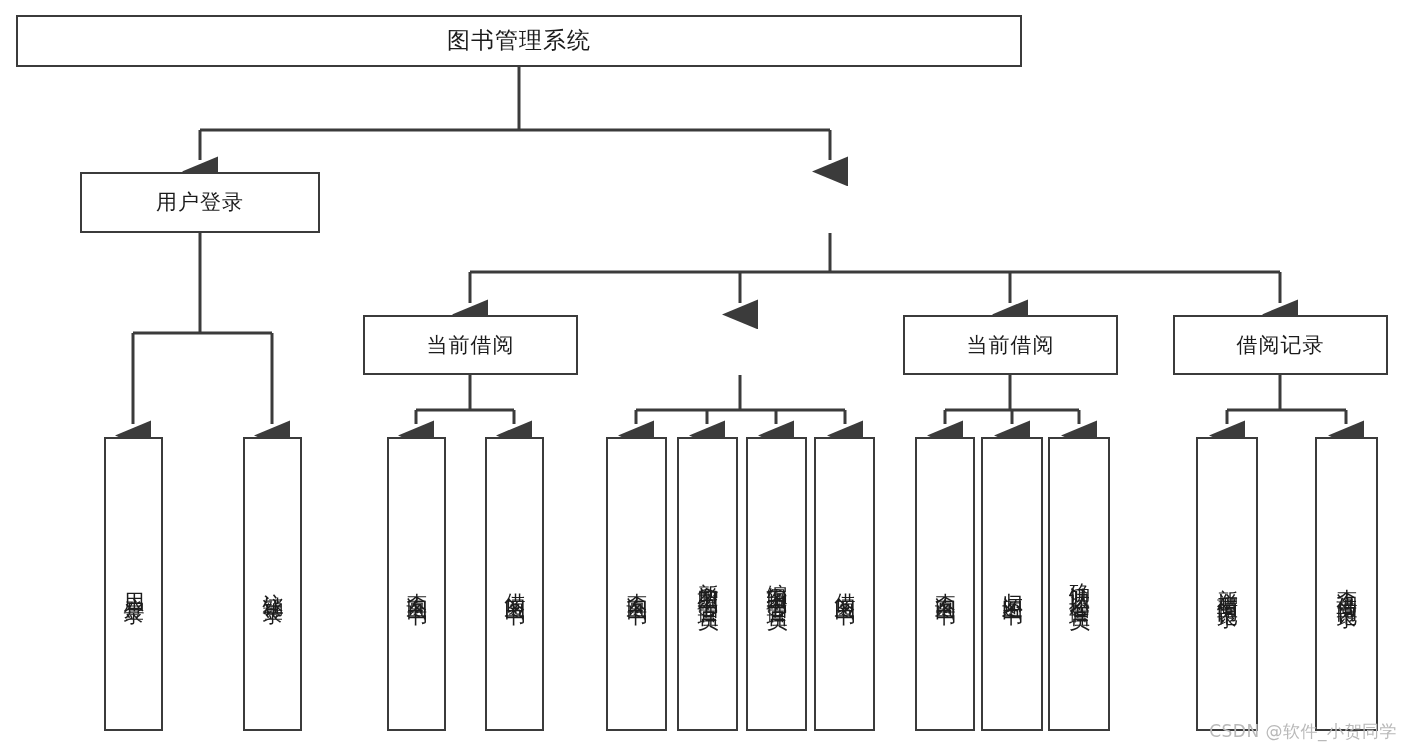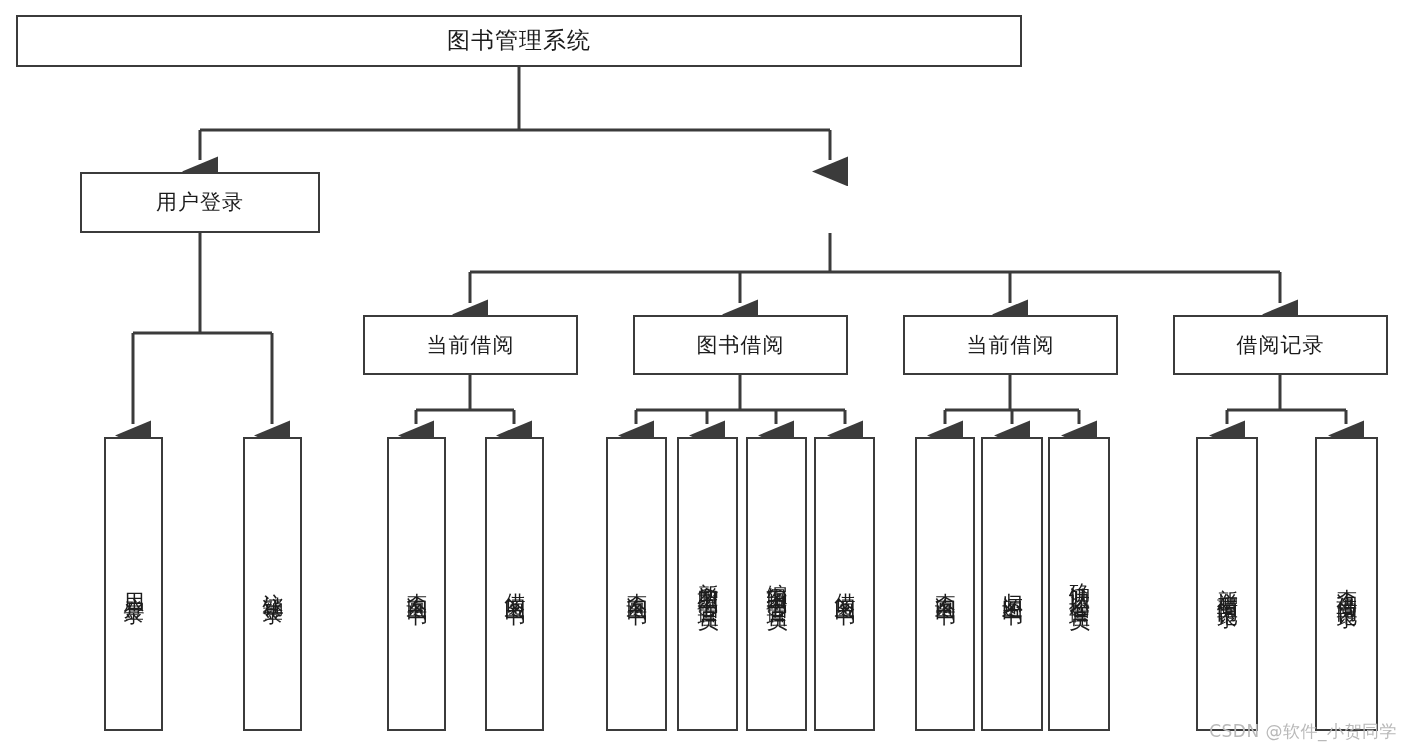--- a/index.html
+++ b/index.html
@@ -135,23 +135,20 @@
     <span class="node-label">图书管理系统</span>
   </div>
 
   <div class="node level-1" id="node-l1-0" style="left: 80px; top: 172px; width: 240px; height: 61px; border-color: rgb(59, 59, 59); background: rgb(255, 255, 255); color: rgb(28, 28, 28);">
     <span class="node-label">用户登录</span>
   </div>
 
   <div class="node level-2" id="node-l2-0" style="left: 363px; top: 315px; width: 215px; height: 60px; border-color: rgb(59, 59, 59); background: rgb(255, 255, 255); color: rgb(28, 28, 28);">
     <span class="node-label">当前借阅</span>
   </div>
-  <div class="node level-2" id="node-l2-1" style="left: 633px; top: 315px; width: 215px; height: 60px; border-color: rgb(59, 59, 59); background: rgb(255, 255, 255); color: rgb(28, 28, 28);">
-    <span class="node-label">图书借阅</span>
-  </div>
   <div class="node level-2" id="node-l2-2" style="left: 903px; top: 315px; width: 215px; height: 60px; border-color: rgb(59, 59, 59); background: rgb(255, 255, 255); color: rgb(28, 28, 28);">
     <span class="node-label">当前借阅</span>
   </div>
   <div class="node level-2" id="node-l2-3" style="left: 1173px; top: 315px; width: 215px; height: 60px; border-color: rgb(59, 59, 59); background: rgb(255, 255, 255); color: rgb(28, 28, 28);">
     <span class="node-label">借阅记录</span>
   </div>
 
   <div class="node leaf" id="node-leaf-0" style="left: 104px; top: 437px; width: 59px; height: 294px; border-color: rgb(59, 59, 59); background: rgb(255, 255, 255); color: rgb(28, 28, 28);">
     <span class="node-label">用户登录</span>
   </div>

